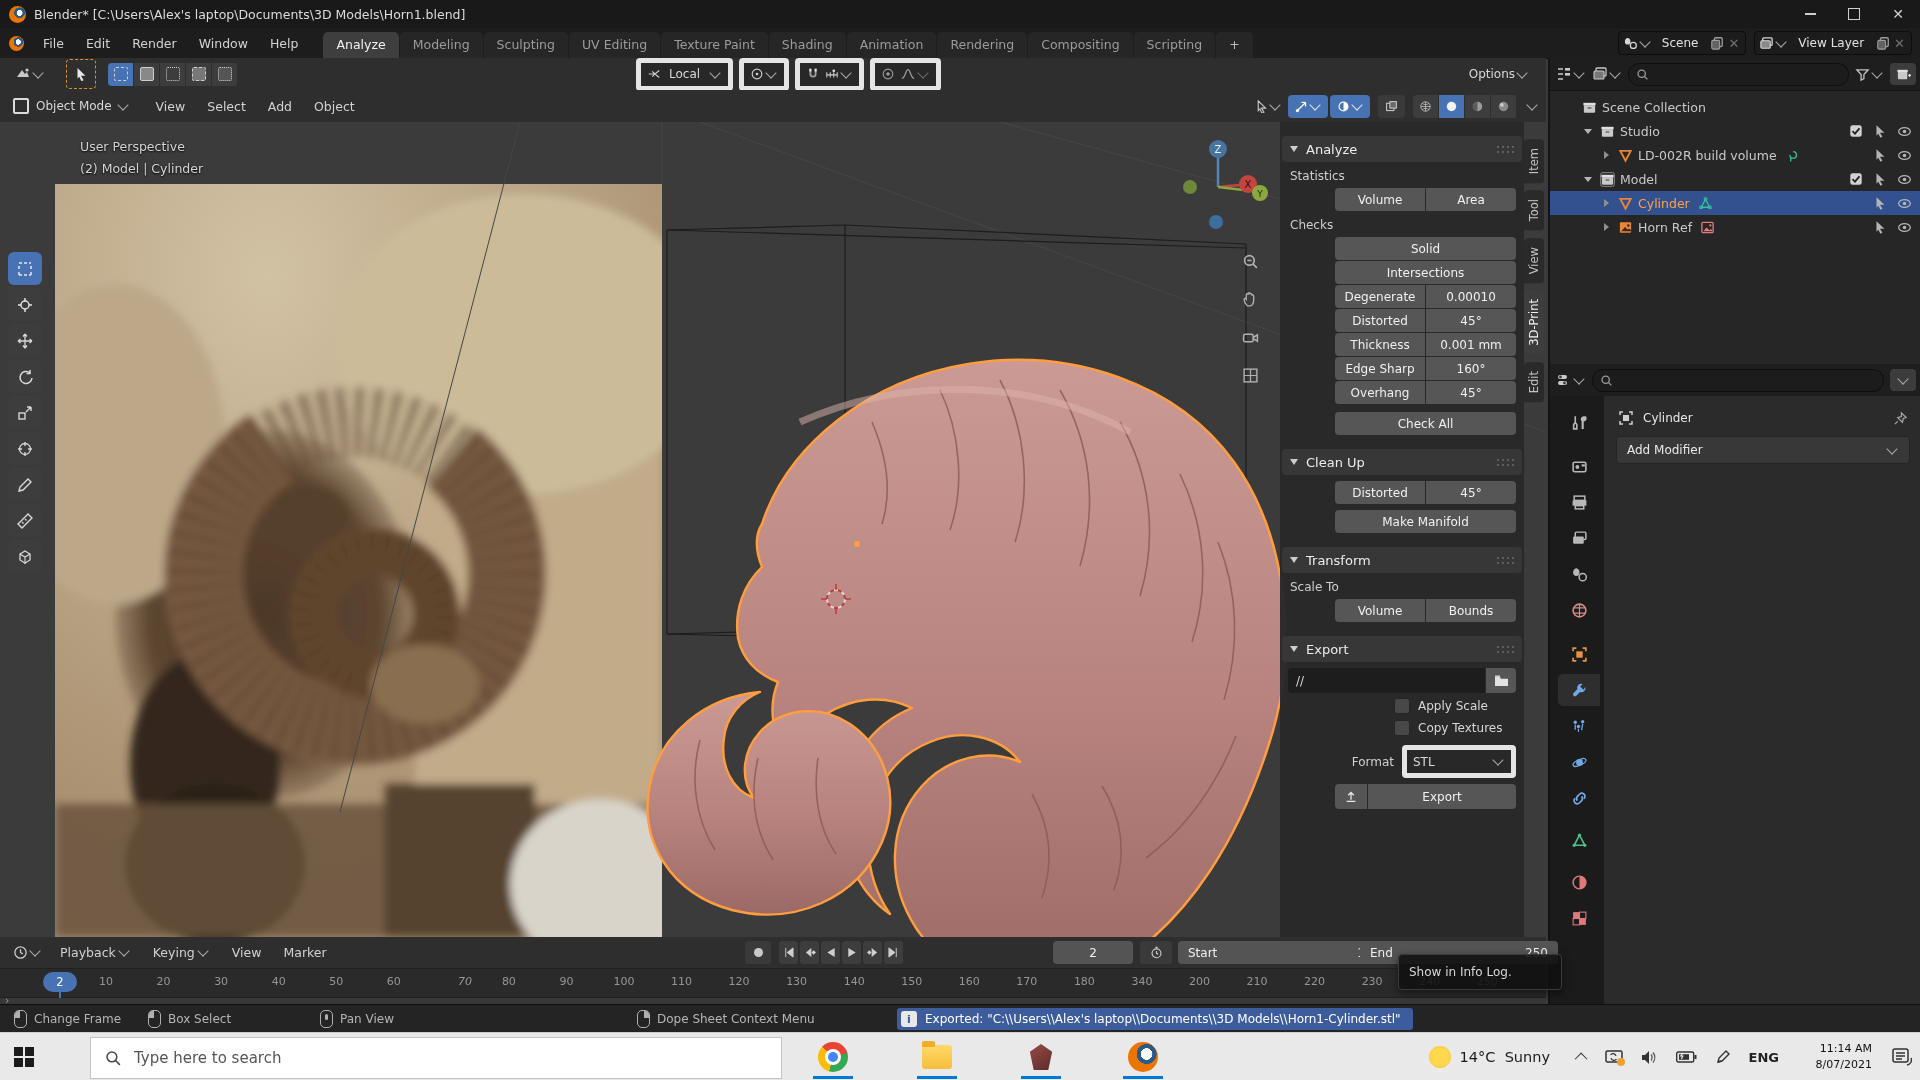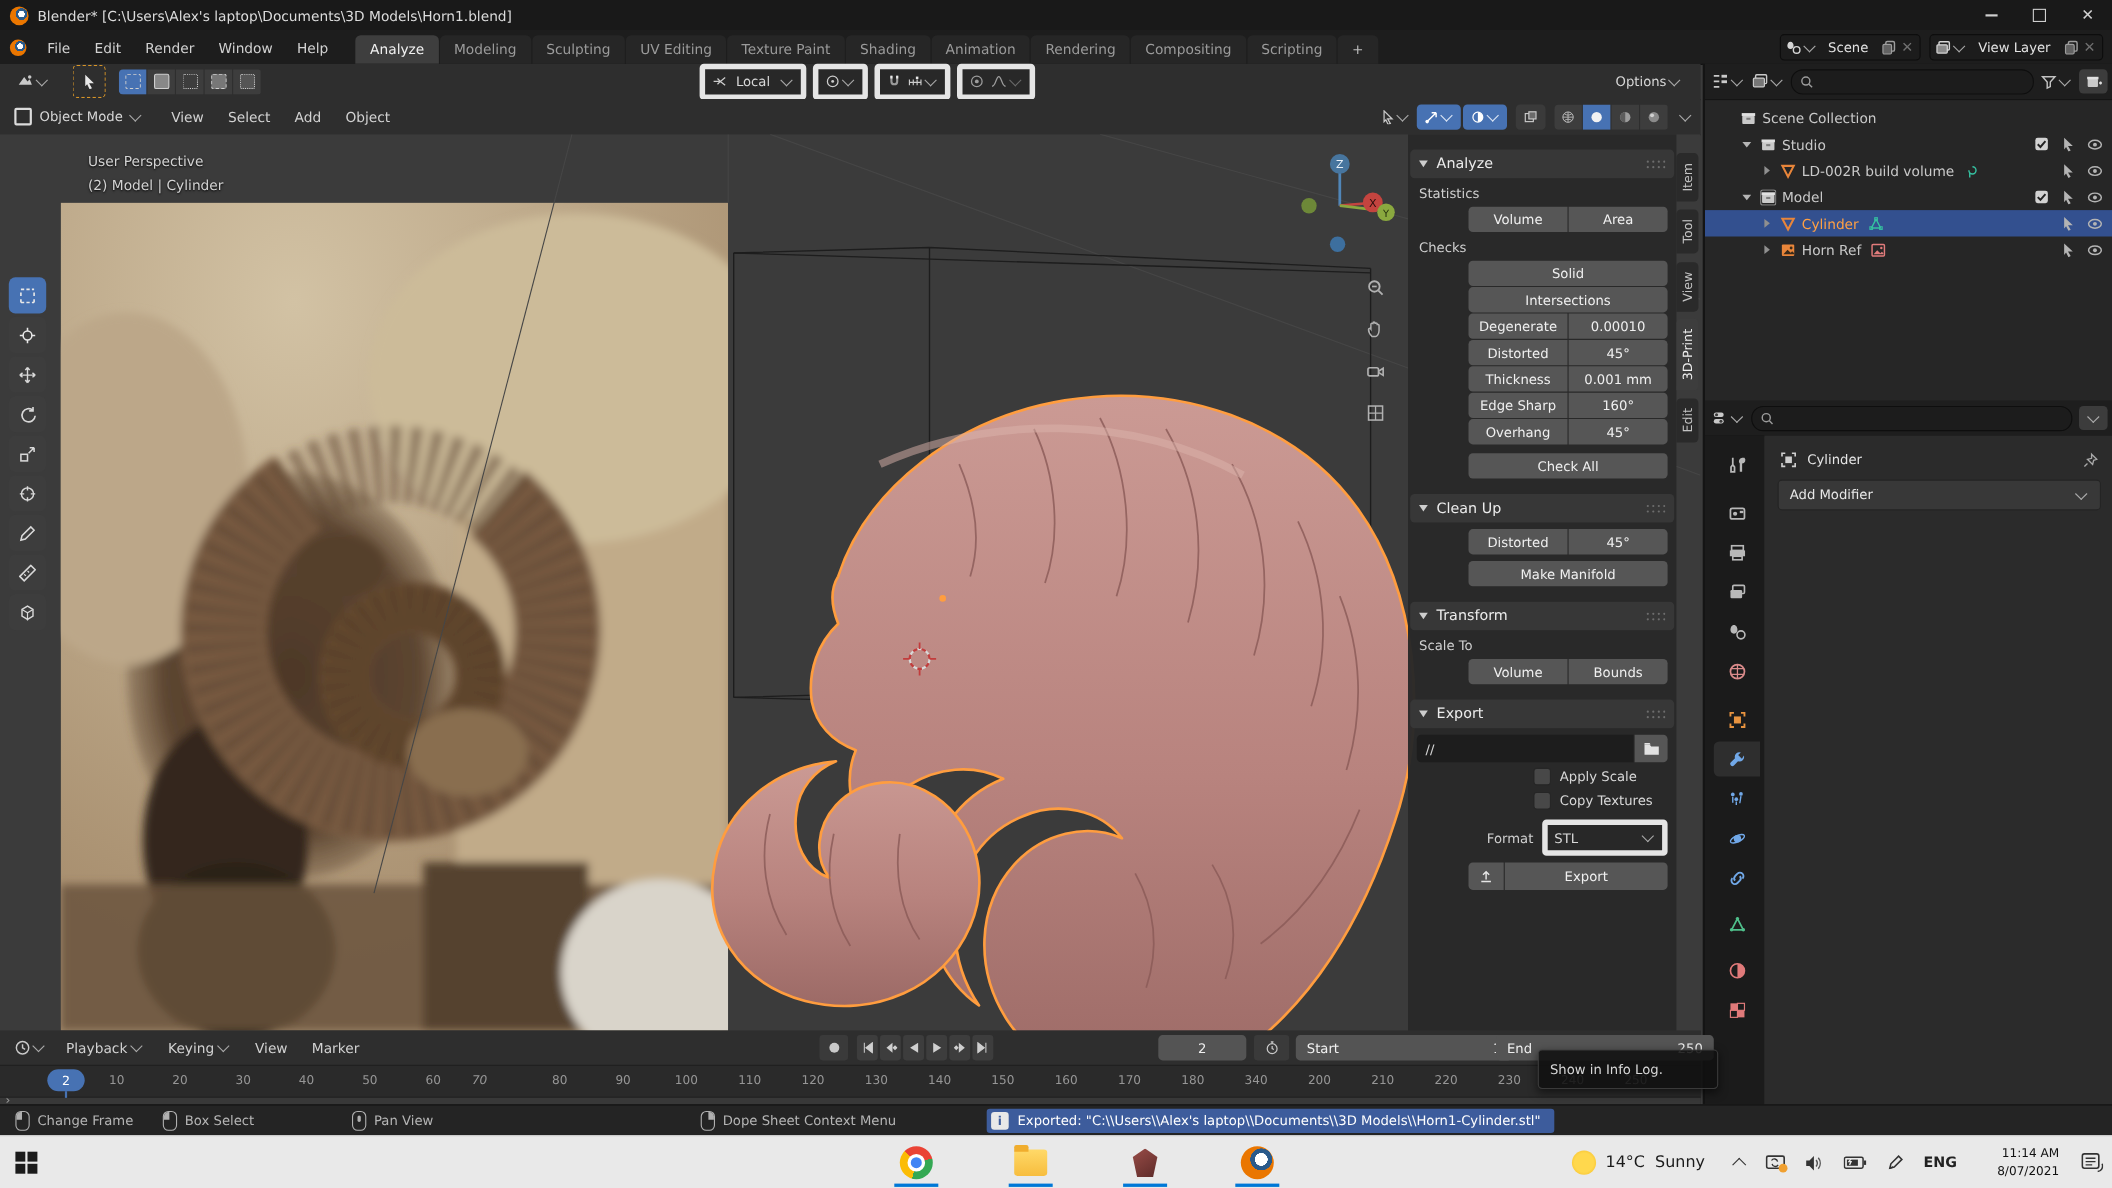--- a/index.html
+++ b/index.html
@@ -1098,21 +1098,21 @@
     </div>
     <div class="tl-ruler" id="tl-ruler">
       <span class="framepill">2</span>
       <span style="position:absolute;left:59px;top:23px;width:2px;height:12px;background:#4772b3;"></span>
     <span class="tick" style="left: 106.04px;">10</span>
         <span class="tick" style="left: 163.59px;">20</span>
         <span class="tick" style="left: 221.14px;">30</span>
         <span class="tick" style="left: 278.69px;">40</span>
         <span class="tick" style="left: 336.24px;">50</span>
         <span class="tick" style="left: 393.79px;">60</span>
-        <span class="tick" style="left: 436px; font-style: italic;">70</span>
+        <span class="tick" style="left: 465px; font-style: italic;">70</span>
         <span class="tick" style="left: 508.89px;">80</span>
         <span class="tick" style="left: 566.44px;">90</span>
         <span class="tick" style="left: 623.99px;">100</span>
         <span class="tick" style="left: 681.54px;">110</span>
         <span class="tick" style="left: 739.09px;">120</span>
         <span class="tick" style="left: 796.64px;">130</span>
         <span class="tick" style="left: 854.19px;">140</span>
         <span class="tick" style="left: 911.74px;">150</span>
         <span class="tick" style="left: 969.29px;">160</span>
         <span class="tick" style="left: 1026.84px;">170</span>
@@ -1167,20 +1167,27 @@
     </div>
   </div>
 
   <div class="abs" id="taskbar">
     <div id="startbtn">
         <b></b>
         <b></b>
         <b></b>
         <b></b>
       </div>
+    <div id="tsearch">
+      <svg width="17" height="17" viewBox="0 0 16 16" style="margin:0 12px 0 14px;">
+          <circle cx="6.5" cy="6.5" r="4.6" fill="none" stroke="#444" stroke-width="1.4"></circle>
+          <line x1="10" y1="10" x2="14" y2="14" stroke="#444" stroke-width="1.4"></line>
+        </svg>
+      <span>Type here to search</span>
+    </div>
     <div id="taskbar-apps">
         <div class="tapp" style="left: 810px;">
           <span class="chrome"></span>
           <span class="underline"></span>
         </div>
         <div class="tapp" style="left: 914px;">
           <span class="folder"></span>
           <span class="underline"></span>
         </div>
         <div class="tapp" style="left: 1018px;">

